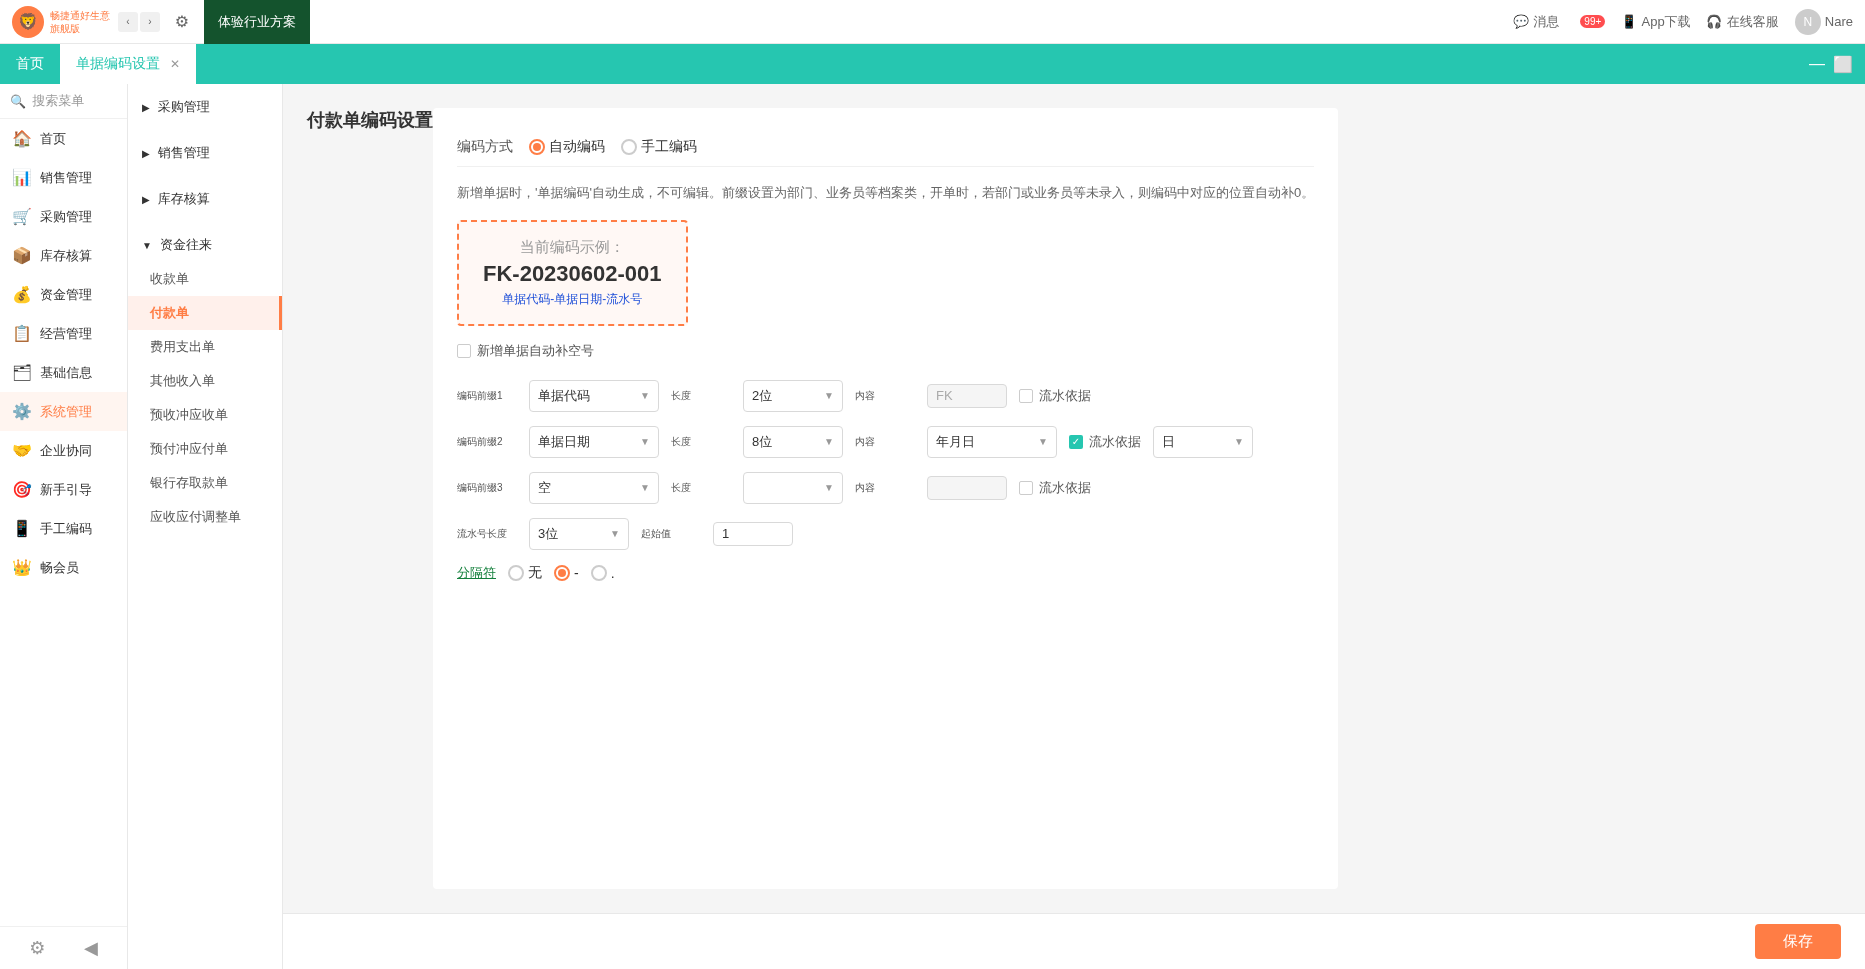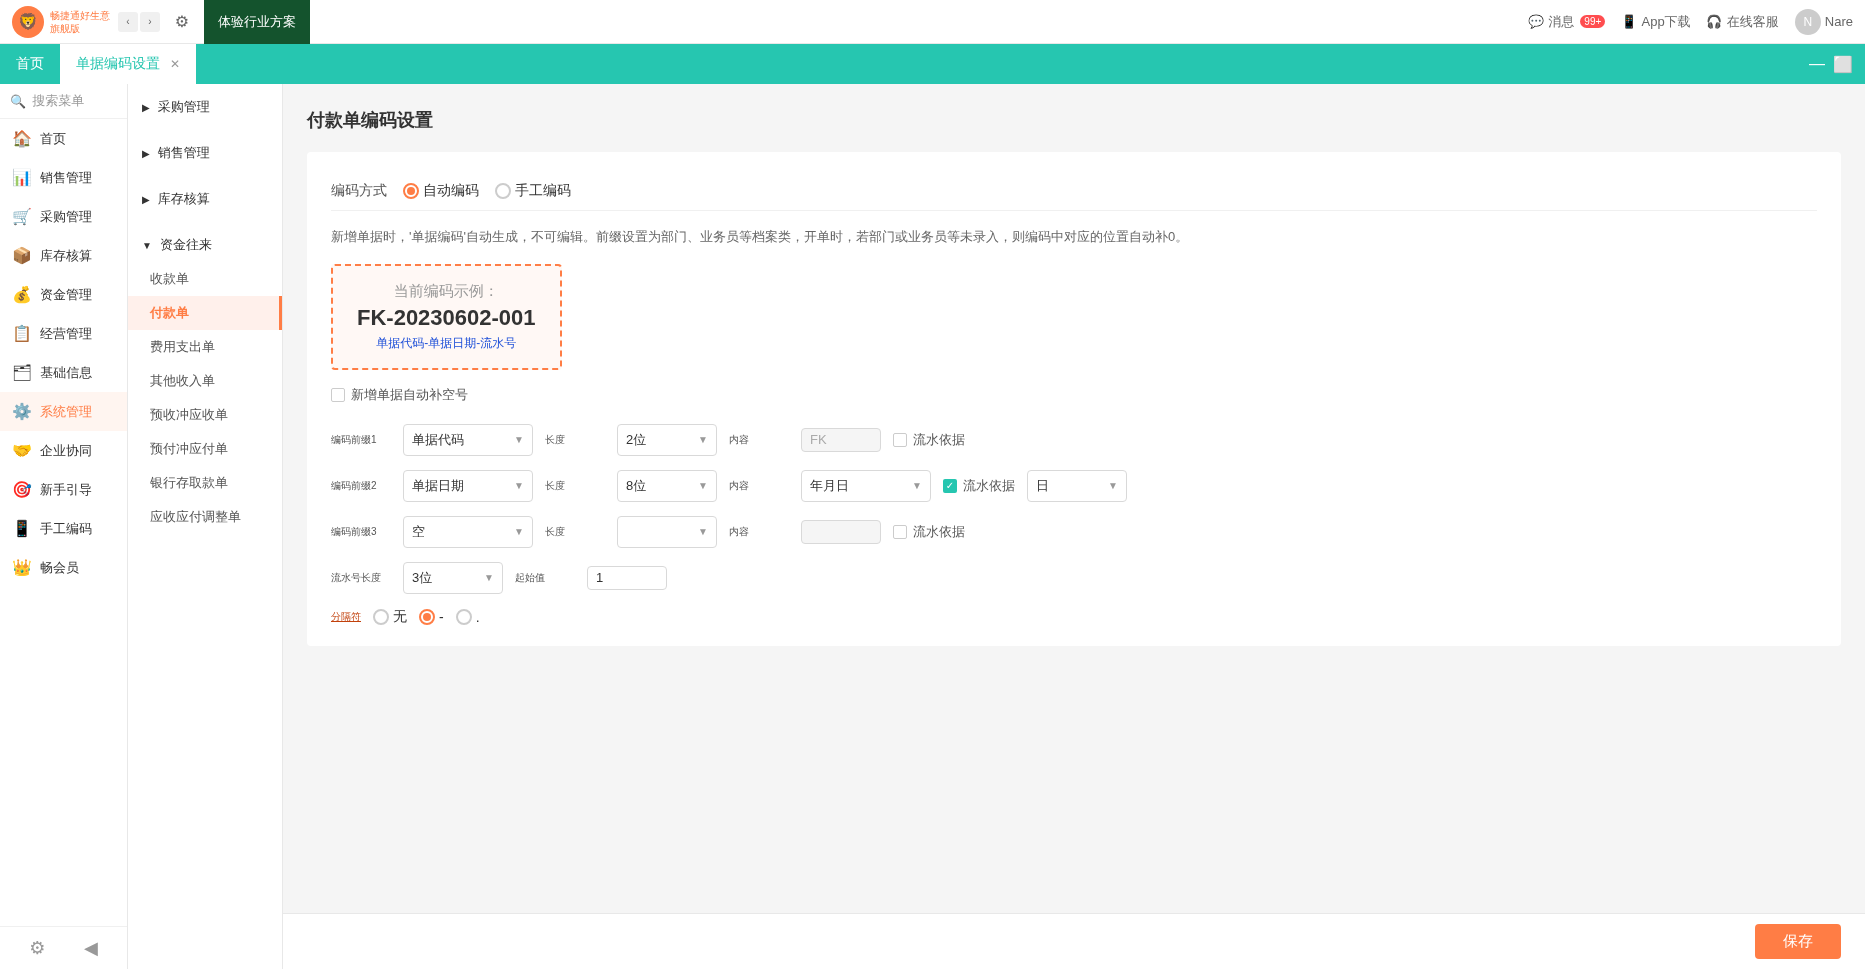--- a/index.html
+++ b/index.html
@@ -20,21 +20,21 @@
     .brand { display: flex; align-items: center; gap: 6px; }
     .brand-icon { width: 32px; height: 32px; background: #ff7d45; border-radius: 50%; display: flex; align-items: center; justify-content: center; color: #fff; font-size: 16px; }
     .brand-text { font-size: 12px; color: #333; line-height: 1.3; }
     .brand-text span { display: block; font-size: 10px; color: #ff7d45; }
     .nav-arrows { display: flex; gap: 2px; }
     .nav-arrow { width: 20px; height: 20px; background: #f0f0f0; border-radius: 3px; display: flex; align-items: center; justify-content: center; cursor: pointer; font-size: 10px; color: #666; }
     .gear-btn { width: 28px; height: 28px; background: none; border: none; cursor: pointer; display: flex; align-items: center; justify-content: center; color: #666; font-size: 16px; }
     .trial-btn { background: #14532d; color: #fff; border: none; border-radius: 4px; padding: 19px 14px; font-size: 13px; cursor: pointer; }
     .topbar-right { display: flex; align-items: center; gap: 16px; font-size: 13px; color: #666; }
     .topbar-right-item { display: flex; align-items: center; gap: 4px; cursor: pointer; }
-    .badge { background: #ff4d4f; color: #fff; border-radius: 10px; padding: 1px 4px; font-size: 10px; margin-left: 2px; }
+    .badge { background: #ff4d4f; color: #fff; border-radius: 10px; padding: 1px 4px; font-size: 10px; margin-left: 17px; }
     .user-avatar { background: #ccc; color: #fff; border-radius: 50%; width: 26px; height: 26px; display: flex; align-items: center; justify-content: center; font-size: 12px; }
 
     
     .tabbar {
       height: 40px;
       background: #26c6b0;
       display: flex;
       align-items: stretch;
       flex-shrink: 0;
     }
@@ -115,22 +115,21 @@
     .sub-menu-item.group-title .arrow { font-size: 10px; margin-right: 4px; }
     .sub-menu-indent { padding-left: 22px; }
 
     
     .content {
       flex: 1;
       overflow-y: auto;
       padding: 24px;
       background: #f5f5f5;
       display: flex;
-      flex-direction: column;
-      gap: 16px;
+      flex-direction: row;
     }
     .page-title {
       font-size: 18px;
       font-weight: 600;
       color: #333;
       margin-bottom: 4px;
     }
 
     
     .settings-card {
@@ -217,21 +216,21 @@
     .checkbox-item { display: flex; align-items: center; gap: 6px; font-size: 13px; color: #555; }
     .checkbox-checked {
       width: 14px; height: 14px;
       background: #26c6b0;
       border-radius: 2px;
       display: flex; align-items: center; justify-content: center;
       color: #fff;
       font-size: 10px;
     }
     .separator-row { display: flex; align-items: center; gap: 12px; }
-    .sep-label { font-size: 10px; color: #c2410c; text-decoration: underline; }
+    .sep-label { font-size: 13px; color: #15803d; text-decoration: underline; }
 
     
     .bottom-bar {
       height: 56px;
       background: #fff;
       border-top: 1px solid #e8e8e8;
       display: flex;
       align-items: center;
       justify-content: flex-end;
       padding: 0 24px;

